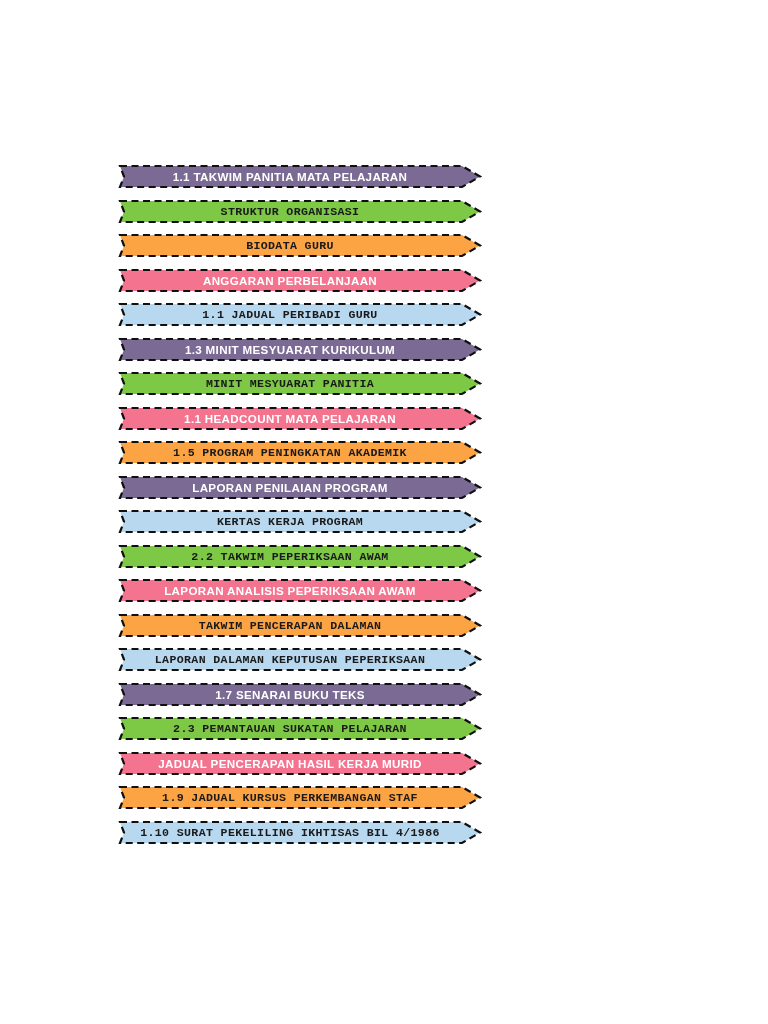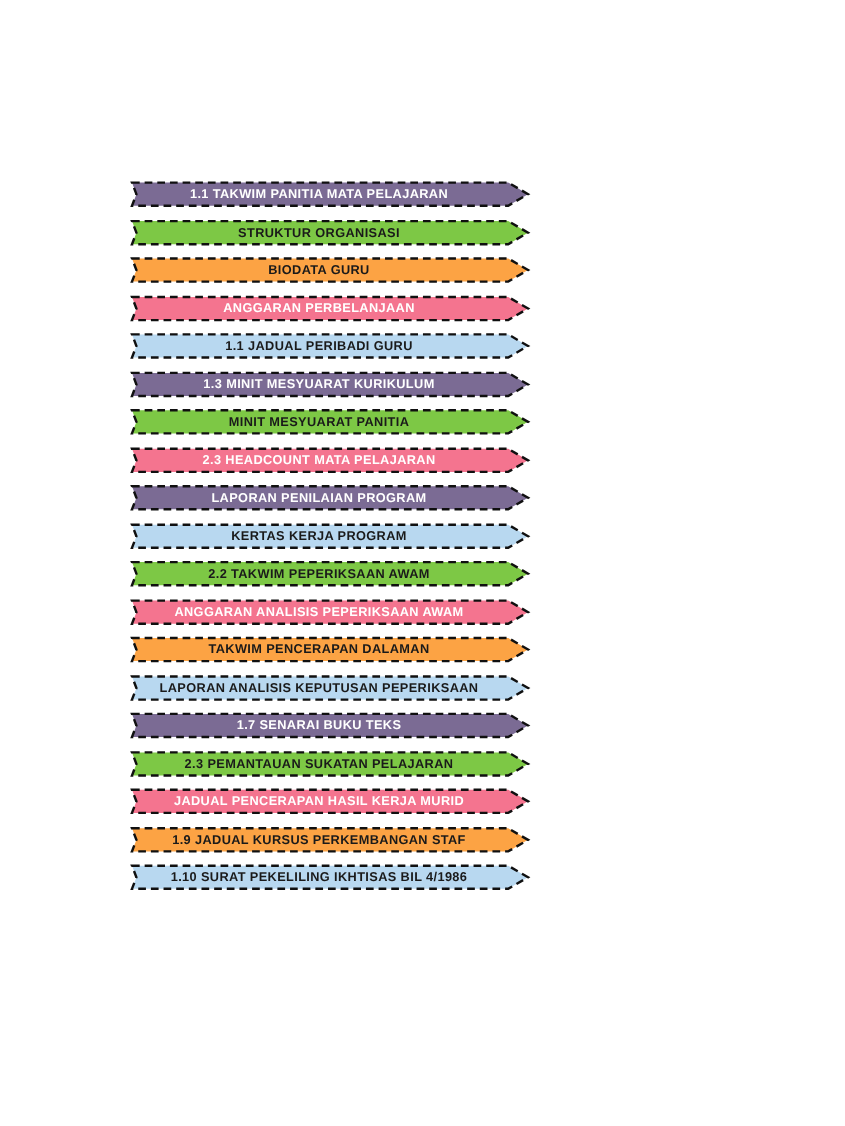--- a/index.html
+++ b/index.html
@@ -57,21 +57,21 @@
     display: flex;
     align-items: center;
     justify-content: center;
     font-size: 11.6px;
     font-weight: 600;
     letter-spacing: 0.35px;
     white-space: nowrap;
     text-align: center;
     pointer-events: none;
   }
-  .banner-label.dark  { color: #1a1a1a; }
+  .banner-label.dark  { color: #1a1a1a; font-family: Liberation Mono, monospace; }
   .banner-label.light { color: #ffffff; }
 </style>
 </head>
 <body>
 
 <div id="banner-list">
     <div class="banner-row">
       <svg viewBox="0 0 364 25">
         <polygon class="banner-shape" points="2,2 344,2 362,12.5 344,23 2,23 6,12.5" fill="#7B6B94"></polygon>
       </svg>
@@ -110,21 +110,27 @@
     <div class="banner-row">
       <svg viewBox="0 0 364 25">
         <polygon class="banner-shape" points="2,2 344,2 362,12.5 344,23 2,23 6,12.5" fill="#7DC845"></polygon>
       </svg>
       <span class="banner-label dark">MINIT MESYUARAT PANITIA</span>
     </div>
     <div class="banner-row">
       <svg viewBox="0 0 364 25">
         <polygon class="banner-shape" points="2,2 344,2 362,12.5 344,23 2,23 6,12.5" fill="#F4748F"></polygon>
       </svg>
-      <span class="banner-label light">2.3 HEADCOUNT MATA PELAJARAN</span>
+      <span class="banner-label light">1.1 HEADCOUNT MATA PELAJARAN</span>
+    </div>
+    <div class="banner-row">
+      <svg viewBox="0 0 364 25">
+        <polygon class="banner-shape" points="2,2 344,2 362,12.5 344,23 2,23 6,12.5" fill="#FCA344"></polygon>
+      </svg>
+      <span class="banner-label dark">1.5 PROGRAM PENINGKATAN AKADEMIK</span>
     </div>
     <div class="banner-row">
       <svg viewBox="0 0 364 25">
         <polygon class="banner-shape" points="2,2 344,2 362,12.5 344,23 2,23 6,12.5" fill="#7B6B94"></polygon>
       </svg>
       <span class="banner-label light">LAPORAN PENILAIAN PROGRAM</span>
     </div>
     <div class="banner-row">
       <svg viewBox="0 0 364 25">
         <polygon class="banner-shape" points="2,2 344,2 362,12.5 344,23 2,23 6,12.5" fill="#B8D8F0"></polygon>
@@ -134,33 +140,33 @@
     <div class="banner-row">
       <svg viewBox="0 0 364 25">
         <polygon class="banner-shape" points="2,2 344,2 362,12.5 344,23 2,23 6,12.5" fill="#7DC845"></polygon>
       </svg>
       <span class="banner-label dark">2.2 TAKWIM PEPERIKSAAN AWAM</span>
     </div>
     <div class="banner-row">
       <svg viewBox="0 0 364 25">
         <polygon class="banner-shape" points="2,2 344,2 362,12.5 344,23 2,23 6,12.5" fill="#F4748F"></polygon>
       </svg>
-      <span class="banner-label light">ANGGARAN ANALISIS PEPERIKSAAN AWAM</span>
+      <span class="banner-label light">LAPORAN ANALISIS PEPERIKSAAN AWAM</span>
     </div>
     <div class="banner-row">
       <svg viewBox="0 0 364 25">
         <polygon class="banner-shape" points="2,2 344,2 362,12.5 344,23 2,23 6,12.5" fill="#FCA344"></polygon>
       </svg>
       <span class="banner-label dark">TAKWIM PENCERAPAN DALAMAN</span>
     </div>
     <div class="banner-row">
       <svg viewBox="0 0 364 25">
         <polygon class="banner-shape" points="2,2 344,2 362,12.5 344,23 2,23 6,12.5" fill="#B8D8F0"></polygon>
       </svg>
-      <span class="banner-label dark">LAPORAN ANALISIS KEPUTUSAN PEPERIKSAAN</span>
+      <span class="banner-label dark">LAPORAN DALAMAN KEPUTUSAN PEPERIKSAAN</span>
     </div>
     <div class="banner-row">
       <svg viewBox="0 0 364 25">
         <polygon class="banner-shape" points="2,2 344,2 362,12.5 344,23 2,23 6,12.5" fill="#7B6B94"></polygon>
       </svg>
       <span class="banner-label light">1.7 SENARAI BUKU TEKS</span>
     </div>
     <div class="banner-row">
       <svg viewBox="0 0 364 25">
         <polygon class="banner-shape" points="2,2 344,2 362,12.5 344,23 2,23 6,12.5" fill="#7DC845"></polygon>

